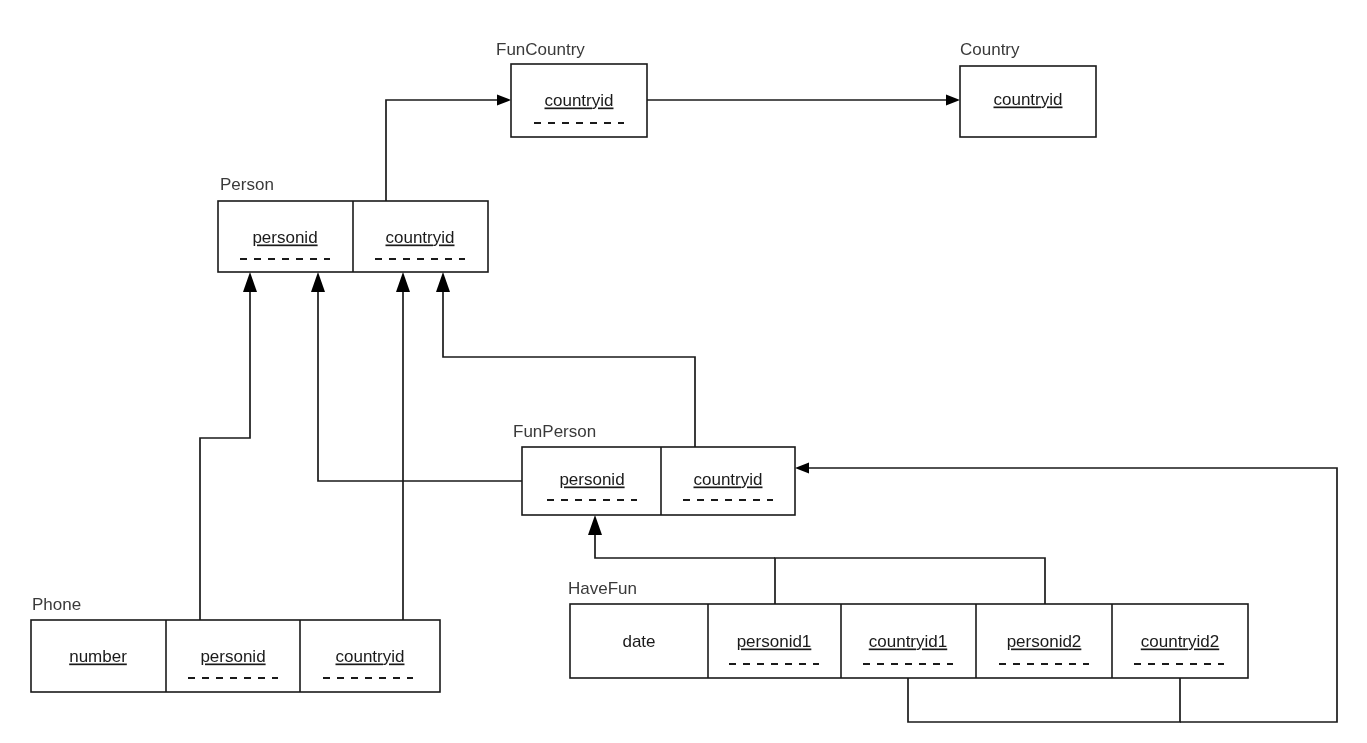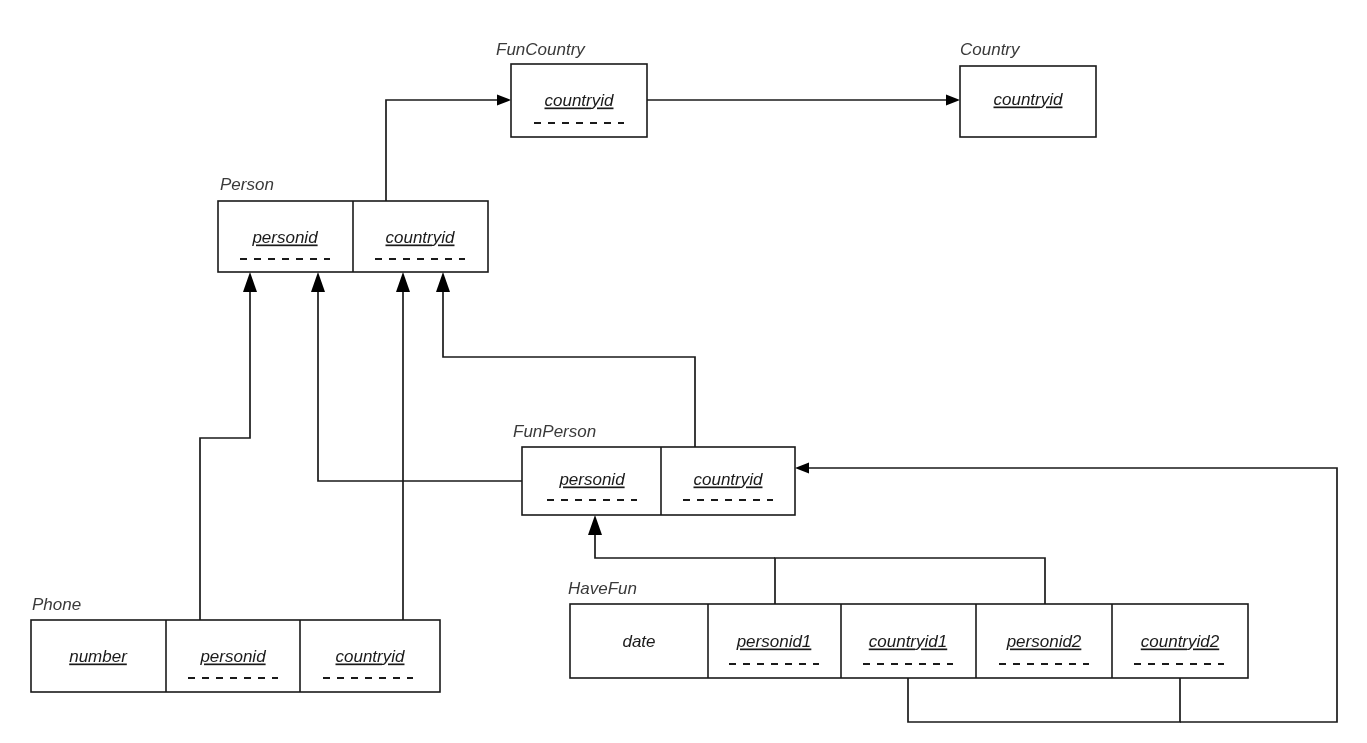--- a/index.html
+++ b/index.html
@@ -11,21 +11,20 @@
     width: 1367px;
     height: 743px;
     font-family: "Liberation Sans", sans-serif;
     overflow: hidden;
   }
   #diagram-root {
     position: relative;
     width: 1367px;
     height: 743px;
     background: #ffffff;
-    font-style: italic;
   }
   svg#er-canvas {
     position: absolute;
     top: 0;
     left: 0;
     width: 1367px;
     height: 743px;
     display: block;
   }
   .entity-box {

